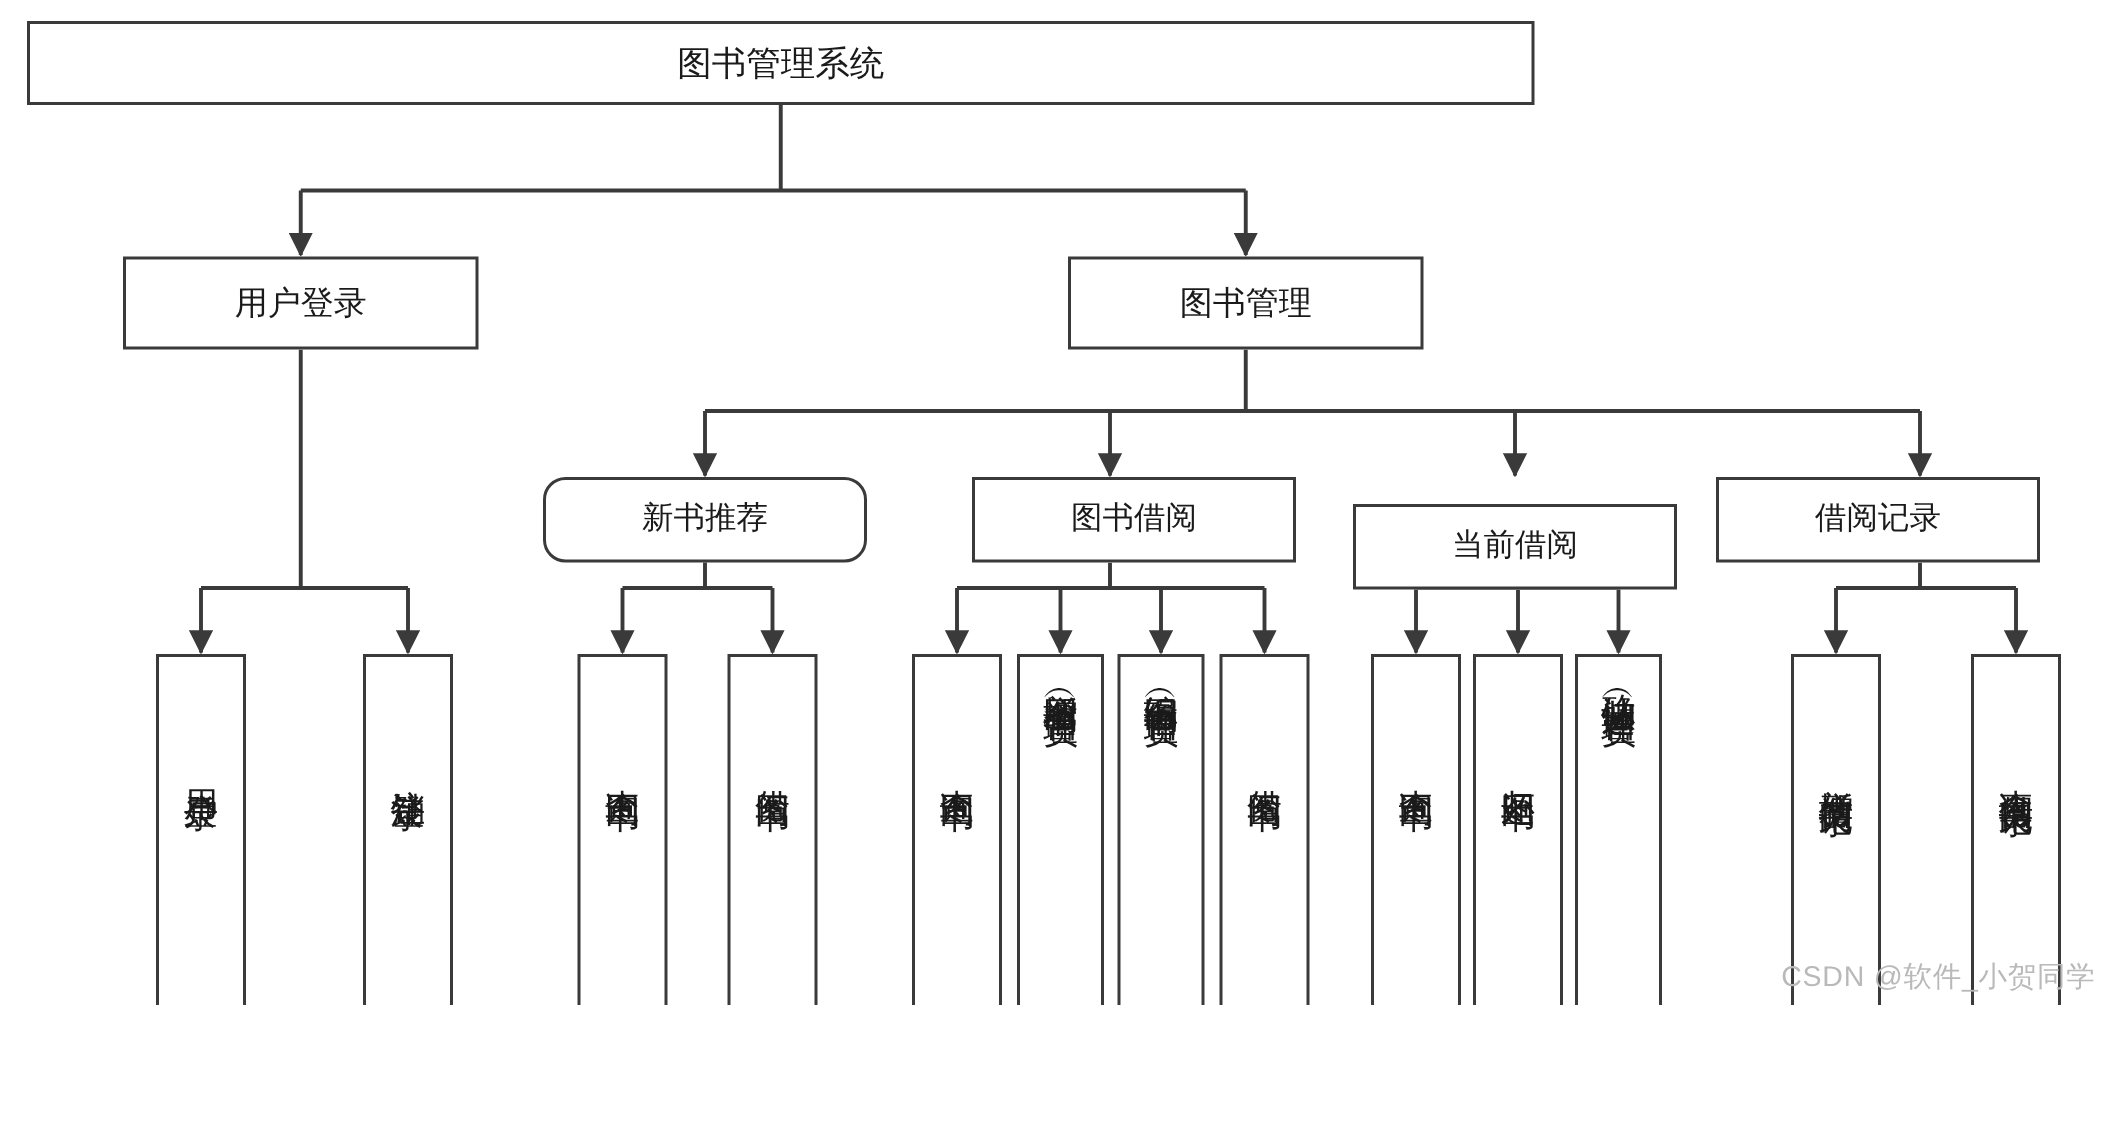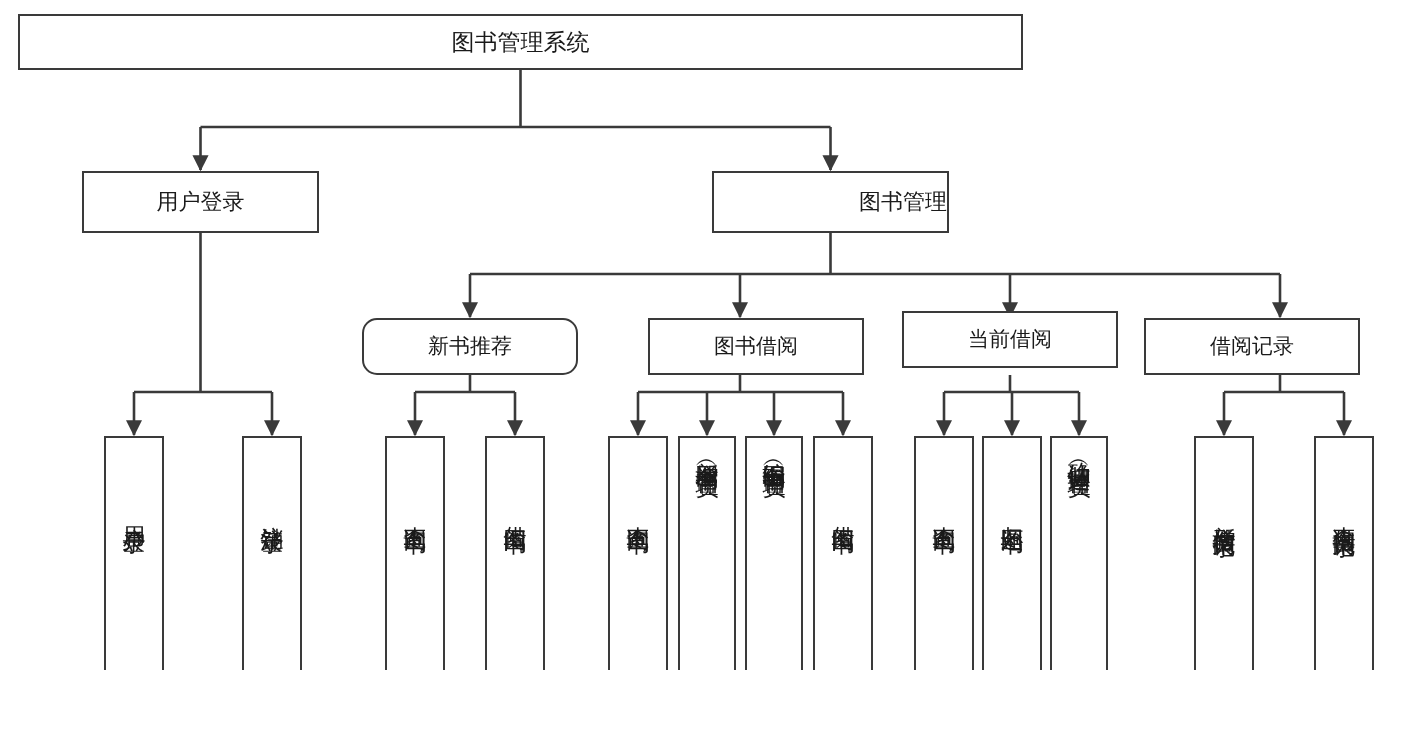--- a/index.html
+++ b/index.html
@@ -111,30 +111,30 @@
       </g>
   </svg>
 
   <div id="nodes">
       <div class="node root" style="left: 18px; top: 14px; width: 1005px; height: 56px;">
         <span>图书管理系统</span>
       </div>
       <div class="node lvl1" style="left: 82px; top: 171px; width: 237px; height: 62px;">
         <span>用户登录</span>
       </div>
-      <div class="node lvl1" style="left: 712px; top: 171px; width: 237px; height: 62px; justify-content: flex-end;">
+      <div class="node lvl1" style="left: 712px; top: 171px; width: 237px; height: 62px;">
         <span>图书管理</span>
       </div>
       <div class="node lvl2" style="left: 362px; top: 318px; width: 216px; height: 57px; border-radius: 15px;">
         <span>新书推荐</span>
       </div>
       <div class="node lvl2" style="left: 632px; top: 318px; width: 216px; height: 57px; margin-left: 16px;">
         <span>图书借阅</span>
       </div>
-      <div class="node lvl2" style="left: 902px; top: 311px; width: 216px; height: 57px;">
+      <div class="node lvl2" style="left: 902px; top: 336px; width: 216px; height: 57px;">
         <span>当前借阅</span>
       </div>
       <div class="node lvl2" style="left: 1144px; top: 318px; width: 216px; height: 57px;">
         <span>借阅记录</span>
       </div>
       <div class="node leaf leaf-mid" style="left: 104px; top: 436px; width: 60px; height: 300px;">
         <span class="vtext">用户登录</span>
       </div>
       <div class="node leaf leaf-mid" style="left: 242px; top: 436px; width: 60px; height: 300px;">
         <span class="vtext">注销登录</span>
@@ -167,13 +167,14 @@
         <span class="vtext">确认归还（管理员）</span>
       </div>
       <div class="node leaf leaf-mid" style="left: 1194px; top: 436px; width: 60px; height: 300px;">
         <span class="vtext">新增借阅记录</span>
       </div>
       <div class="node leaf leaf-mid" style="left: 1314px; top: 436px; width: 60px; height: 300px;">
         <span class="vtext">查询借阅记录</span>
       </div>
     </div>
 
+  <div class="watermark">CSDN @软件_小贺同学</div>
 </div>
 
 </body></html>

